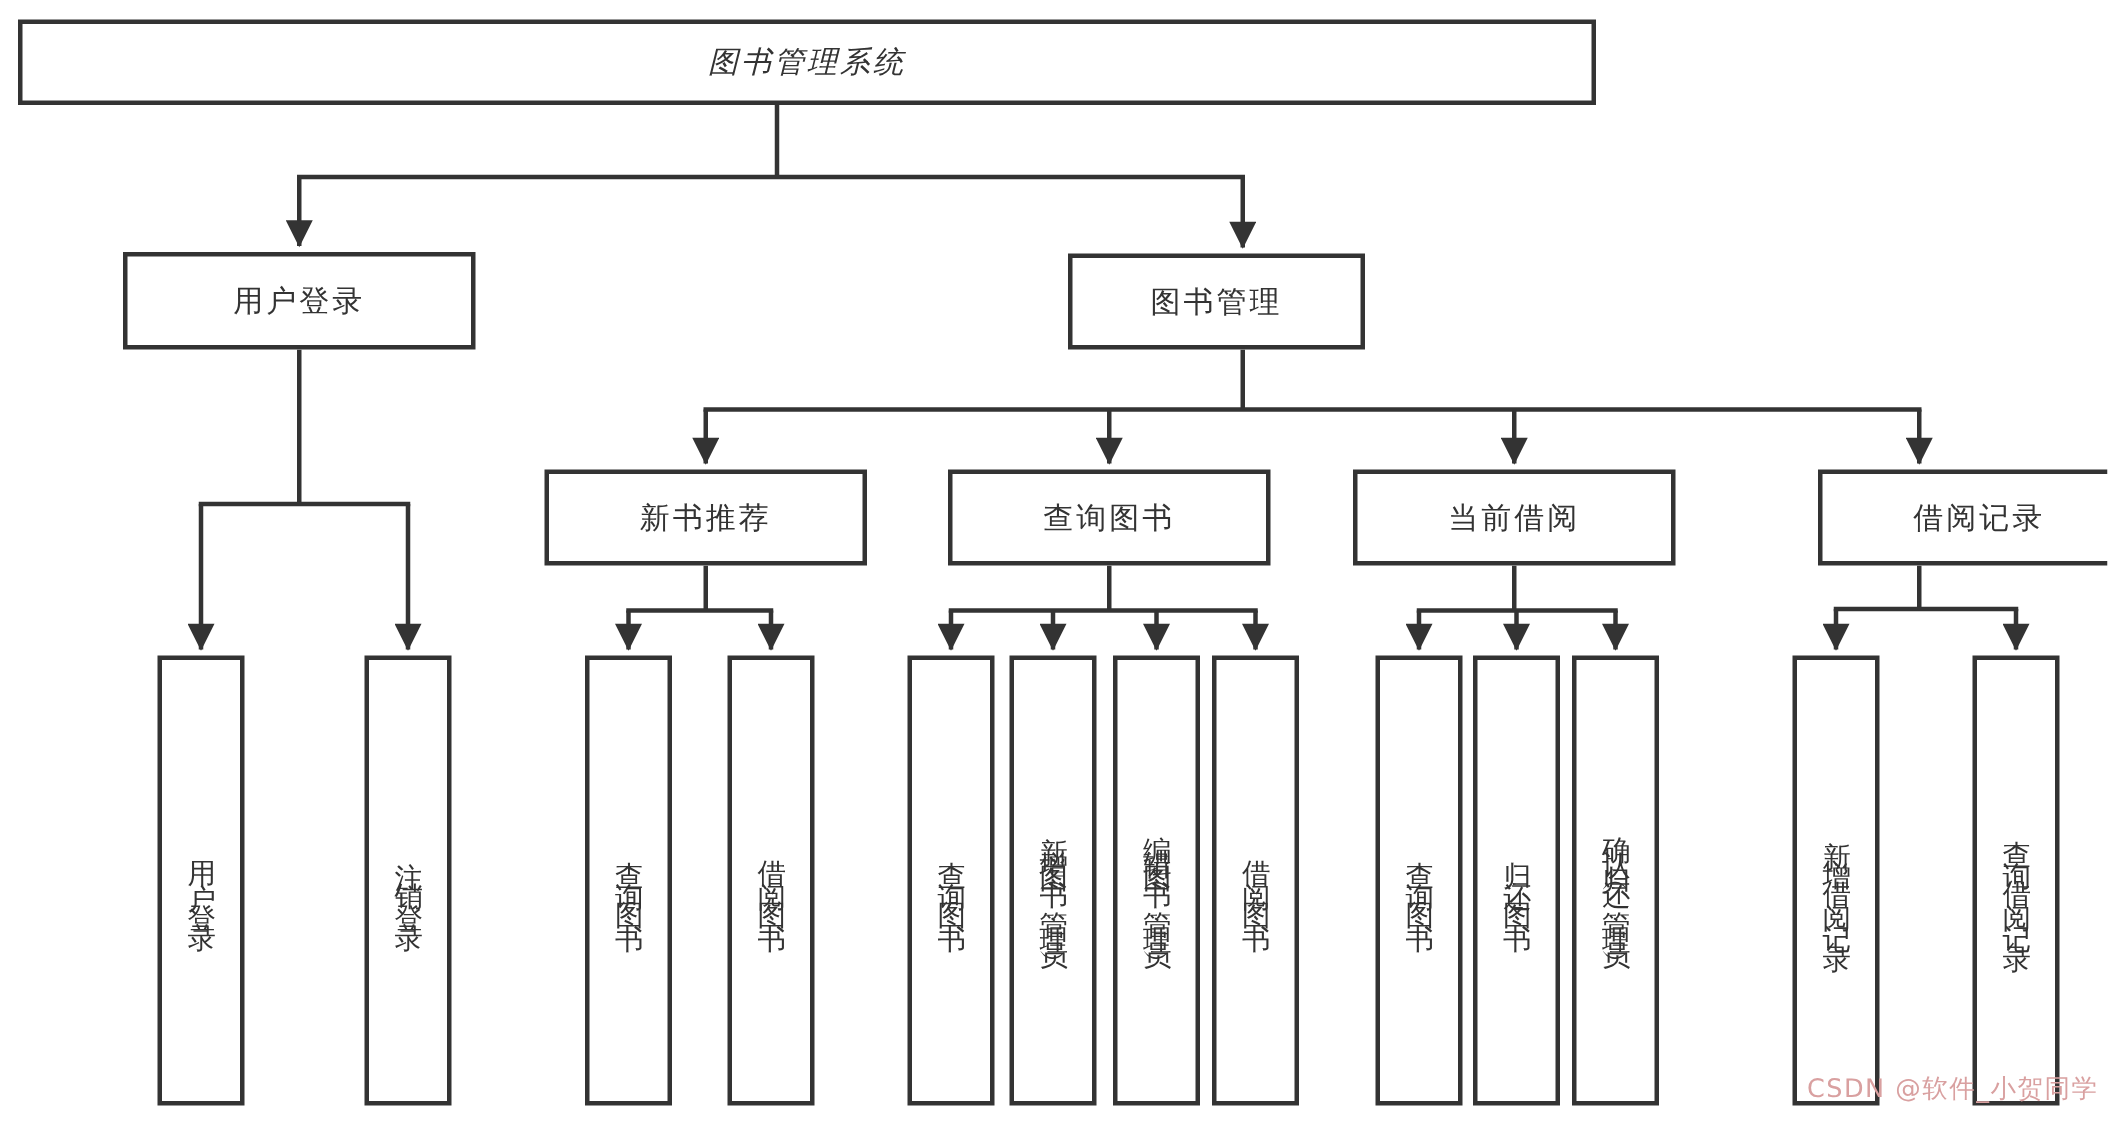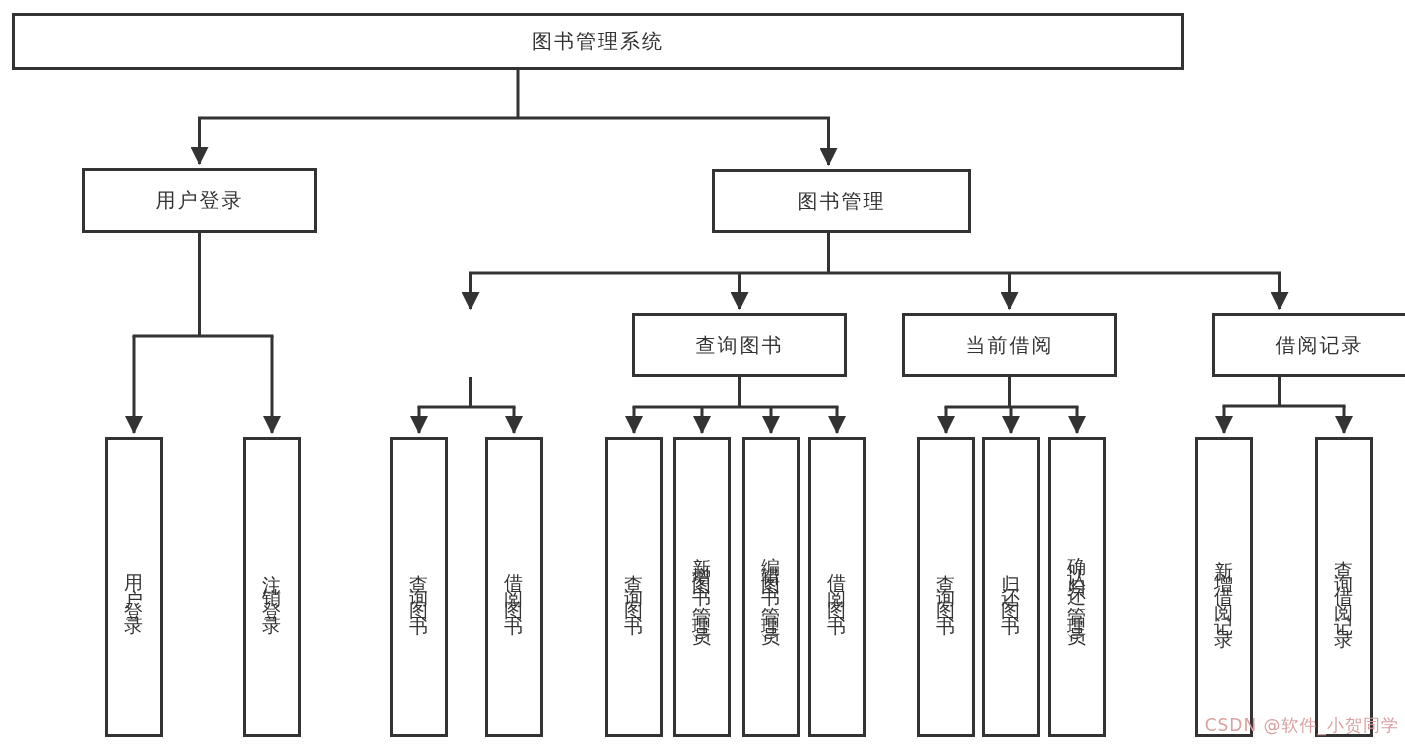--- a/index.html
+++ b/index.html
@@ -28,23 +28,23 @@
     writing-mode: vertical-rl;
     text-orientation: mixed;
     font-size: 19px;
     line-height: 1;
     white-space: nowrap;
   }
   .ls-wide  .vtext { letter-spacing: 14px; }
   .ls-tight .vtext { letter-spacing: 10px; }
 
   
-  .n-root            { left:12px;   top:13px;  width:1172px; height:57px; }
+  .n-root            { left:12px;   top:13px;  width:1052px; height:57px;font-style:italic; }
   .n-user-login      { left:82px;   top:168px; width:235px;  height:65px; }
-  .n-book-mgmt       { left:712px;  top:169px; width:259px;  height:64px; }
+  .n-book-mgmt       { left:712px;  top:169px; width:198px;  height:64px; }
   .n-new-book-rec    { left:363px;  top:313px; width:215px;  height:64px; }
   .n-book-borrow     { left:632px;  top:313px; width:215px;  height:64px; }
   .n-current-borrow  { left:902px;  top:313px; width:215px;  height:64px; }
   .n-borrow-records  { left:1172px; top:313px; width:215px;  height:64px;margin-left:40px; }
   .leaf { top:437px; width:58px; height:300px; }
   .n-leaf-user-login { left:105px; }
   .n-leaf-logout     { left:243px; }
   .n-rec-query       { left:390px; }
   .n-rec-borrow      { left:485px; }
   .n-bb-query        { left:605px; }
@@ -127,20 +127,23 @@
     <span>图书管理系统</span>
   </div>
 
   <div class="node hnode n-user-login">
     <span>用户登录</span>
   </div>
   <div class="node hnode n-book-mgmt">
     <span>图书管理</span>
   </div>
 
+  <div class="node hnode n-new-book-rec">
+    <span>新书推荐</span>
+  </div>
   <div class="node hnode n-book-borrow">
     <span>查询图书</span>
   </div>
   <div class="node hnode n-current-borrow">
     <span>当前借阅</span>
   </div>
   <div class="node hnode n-borrow-records">
     <span>借阅记录</span>
   </div>
 

